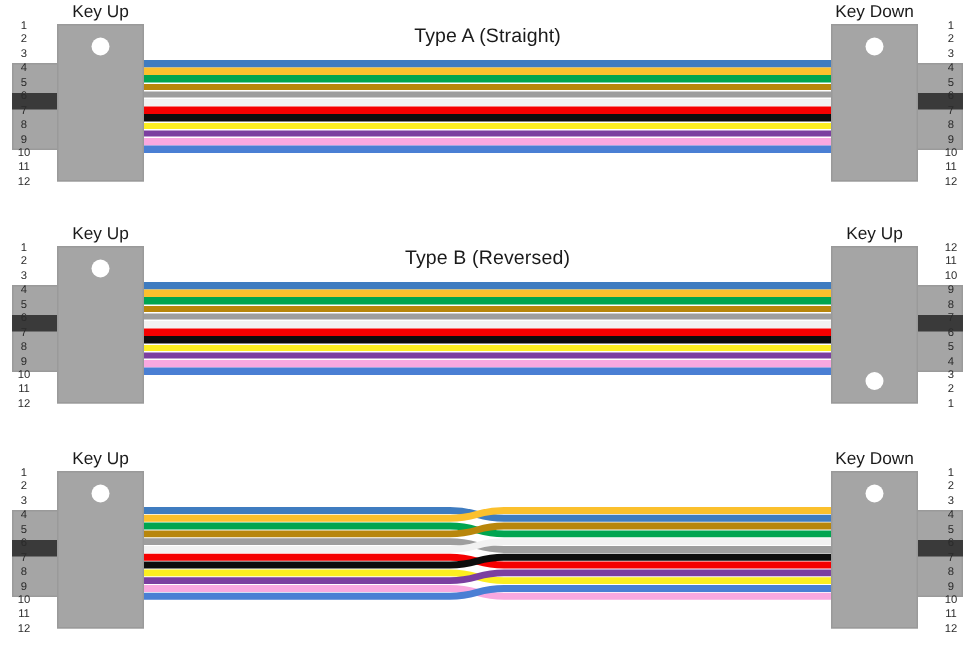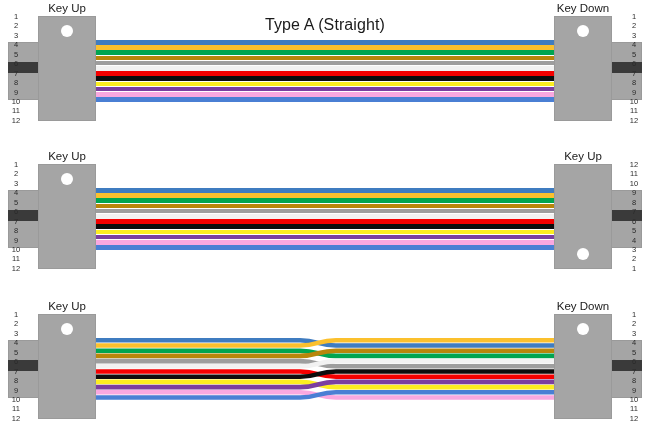--- a/index.html
+++ b/index.html
@@ -18,21 +18,21 @@
   }
   #panel-a{ top:2px; }
   #panel-b{ top:150px; }
   #panel-c{ top:300px; }
 
   .panel-title{
     position:absolute;
     top:14px;
     left:0; width:650px;
     text-align:center;
-    font-size:16px;
+    font-size:13px;
     color:#1a1a1a;
     letter-spacing:.1px;
   }
 
   
   .numcol{
     position:absolute;
     top:10px;
     width:16px;
     font-size:7.5px;
@@ -185,20 +185,21 @@
       <div>9</div>
       <div>8</div>
       <div>7</div>
       <div>6</div>
       <div>5</div>
       <div>4</div>
       <div>3</div>
       <div>2</div>
       <div>1</div>
     </div>
+    <div class="panel-title">Type B (Reversed)</div>
   </div>
 <div id="panel-c" class="panel">
     <svg class="fiber-svg" width="458" height="135" style="left: 96px; top: 0px;">
       <path d="M 0 40.3 L 204 40.3 C 222 40.3 222 45.5 240 45.5 L 458 45.5" stroke="#3f7cc0" stroke-width="4.6" fill="none"></path>
       <path d="M 0 45.5 L 204 45.5 C 222 45.5 222 40.3 240 40.3 L 458 40.3" stroke="#fbc02d" stroke-width="4.6" fill="none"></path>
       <path d="M 0 50.699999999999996 L 204 50.699999999999996 C 222 50.699999999999996 222 55.9 240 55.9 L 458 55.9" stroke="#00a550" stroke-width="4.6" fill="none"></path>
       <path d="M 0 55.9 L 204 55.9 C 222 55.9 222 50.699999999999996 240 50.699999999999996 L 458 50.699999999999996" stroke="#b8860b" stroke-width="4.6" fill="none"></path>
       <path d="M 0 61.099999999999994 L 204 61.099999999999994 C 222 61.099999999999994 222 66.3 240 66.3 L 458 66.3" stroke="#9e9e9e" stroke-width="4.6" fill="none"></path>
       <path d="M 0 66.3 L 204 66.3 C 222 66.3 222 61.099999999999994 240 61.099999999999994 L 458 61.099999999999994" stroke="#f2f2f2" stroke-width="4.6" fill="none"></path>
       <path d="M 0 71.5 L 204 71.5 C 222 71.5 222 76.7 240 76.7 L 458 76.7" stroke="#f50000" stroke-width="4.6" fill="none"></path>

